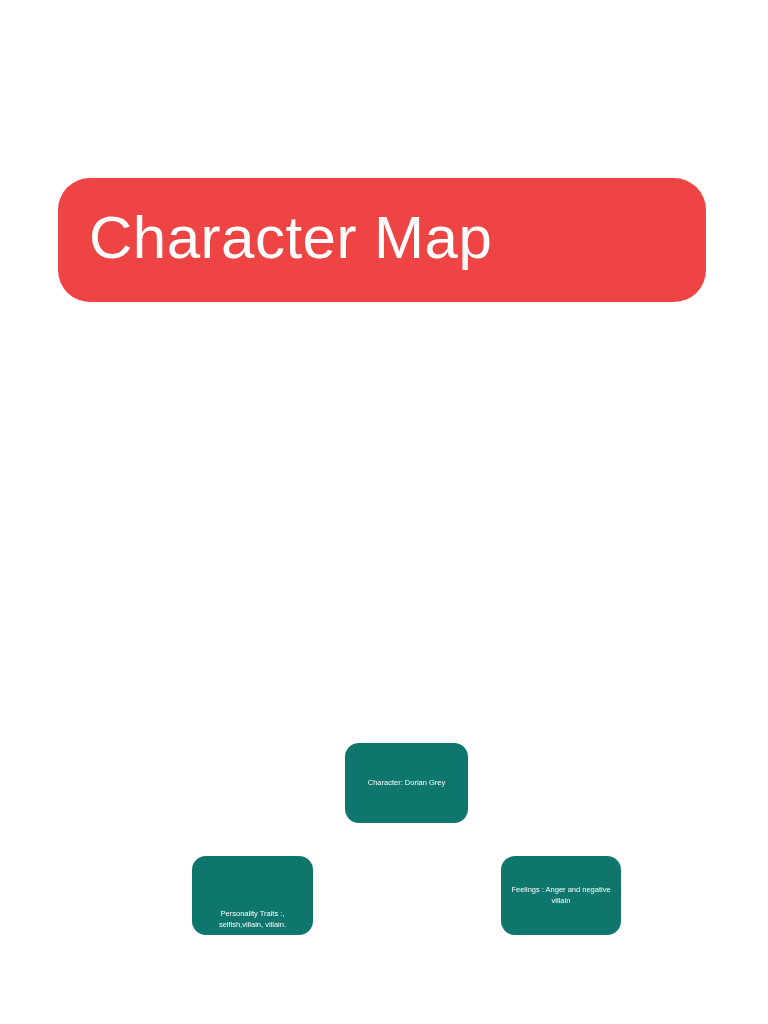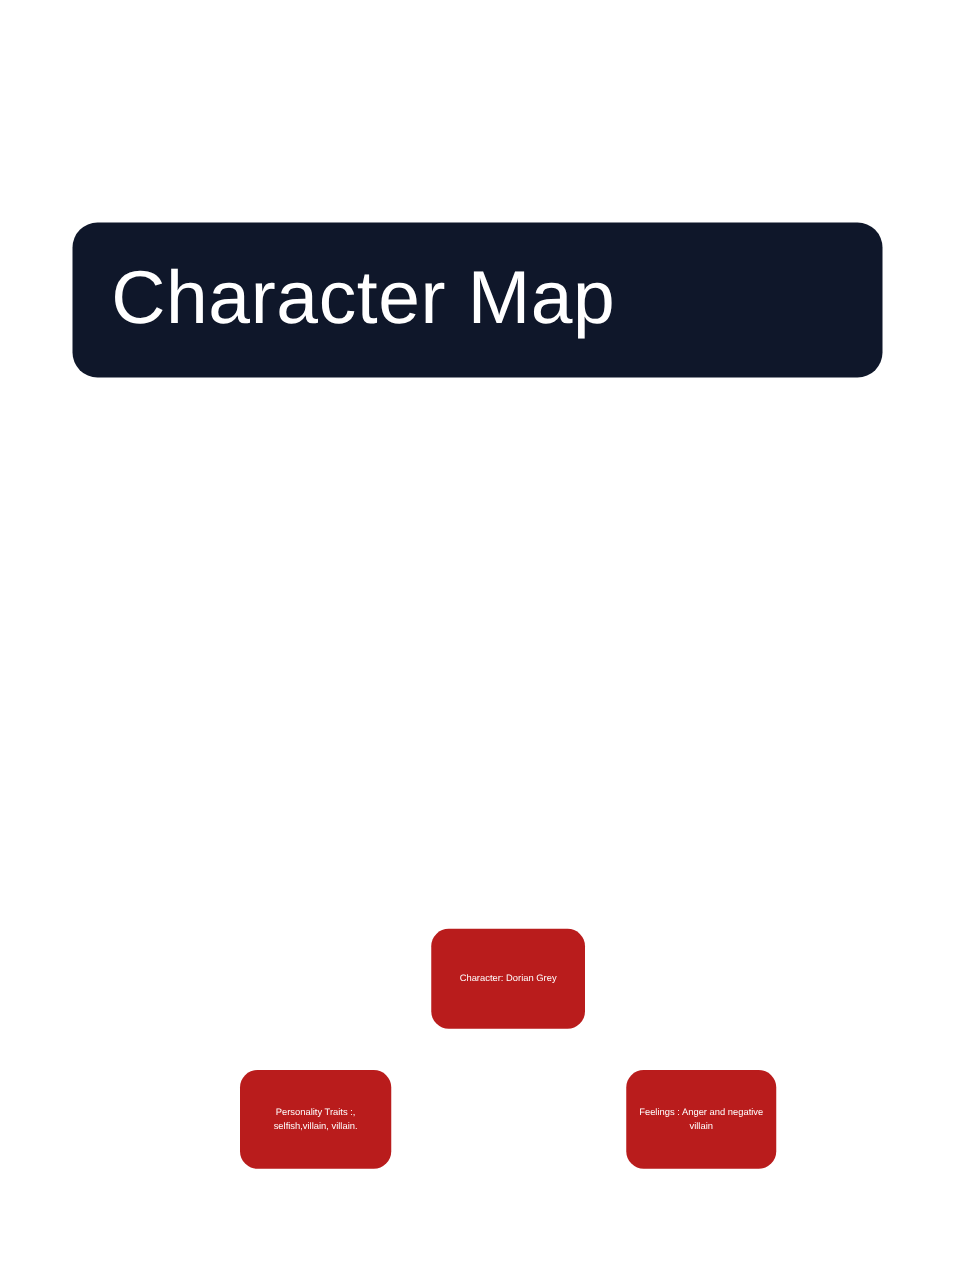--- a/index.html
+++ b/index.html
@@ -14,39 +14,39 @@
     height: 1024px;
     background: #ffffff;
     overflow: hidden;
   }
   .title-banner {
     position: absolute;
     left: 58px;
     top: 178px;
     width: 648px;
     height: 124px;
-    background: #0f172a;
-    border-radius: 20px;
+    background: #ef4444;
+    border-radius: 32px;
     display: flex;
     align-items: center;
     box-sizing: border-box;
     padding-left: 31px;
   }
   .title-banner .title-text {
     color: #ffffff;
     font-size: 60px;
     font-weight: 400;
     letter-spacing: 0.5px;
     white-space: nowrap;
     line-height: 1;
     padding-bottom: 4px;
   }
   .node {
     position: absolute;
-    background: #b91c1c;
+    background: #0f766e;
     border-radius: 14px;
     display: flex;
     flex-direction: column;
     align-items: center;
     justify-content: center;
     box-sizing: border-box;
     padding: 4px 6px;
     text-align: center;
   }
   .node .node-line {
@@ -59,20 +59,21 @@
     left: 345px;
     top: 743px;
     width: 123px;
     height: 80px;
   }
   .node-personality {
     left: 192px;
     top: 856px;
     width: 121px;
     height: 79px;
+    justify-content: flex-end;
   }
   .node-feelings {
     left: 501px;
     top: 856px;
     width: 120px;
     height: 79px;
   }
 </style>
 </head>
 <body>

